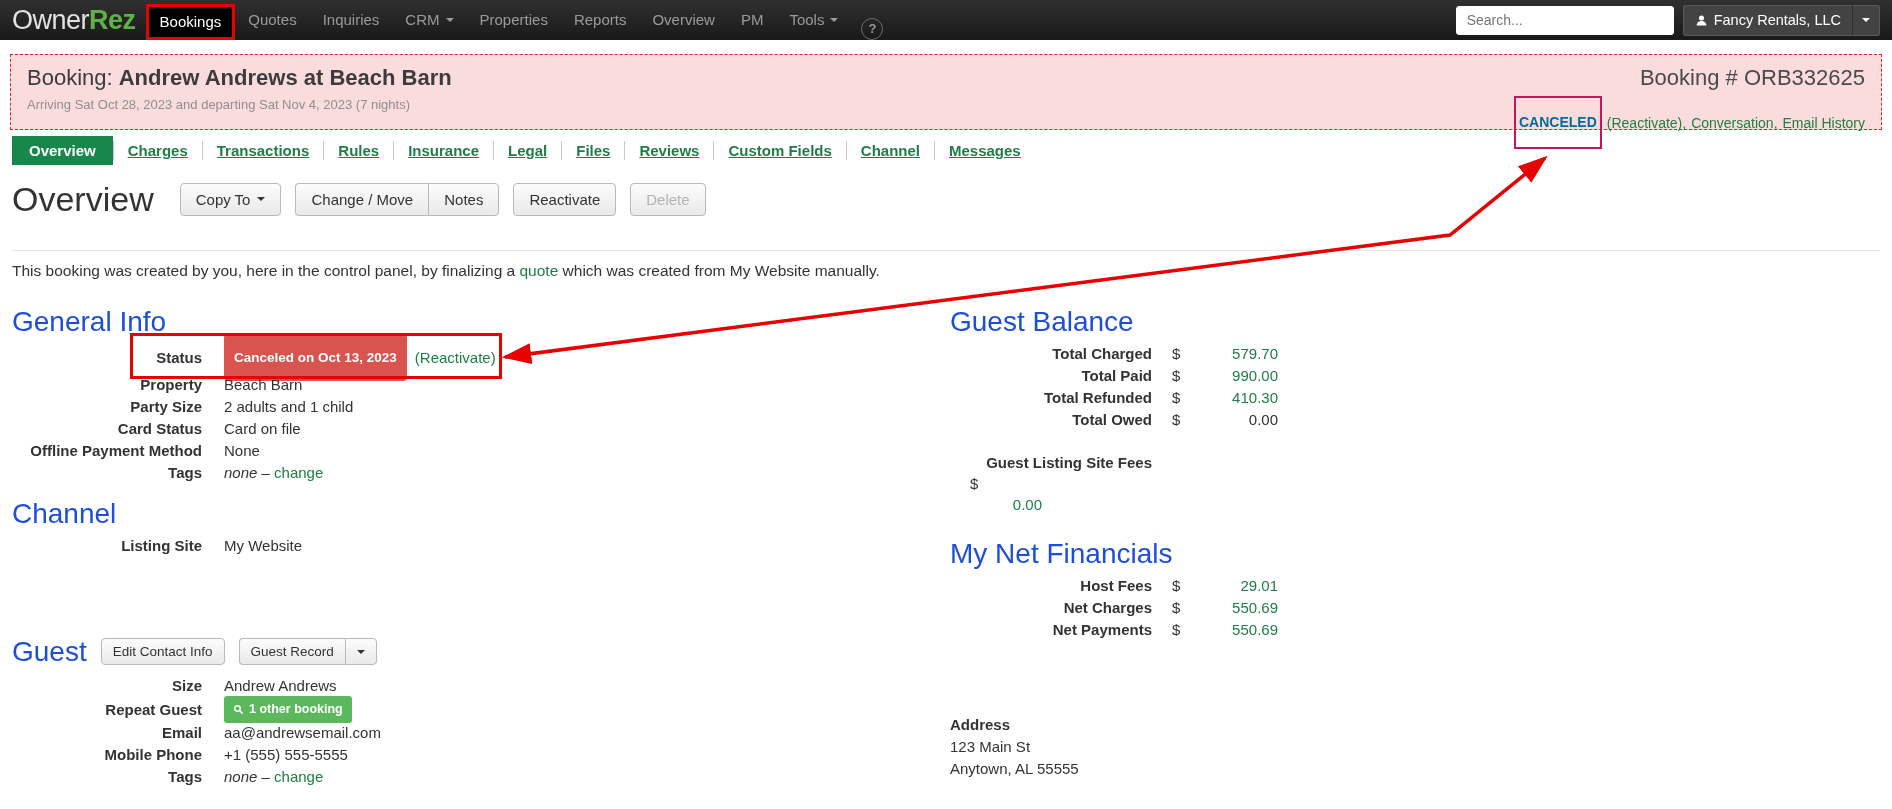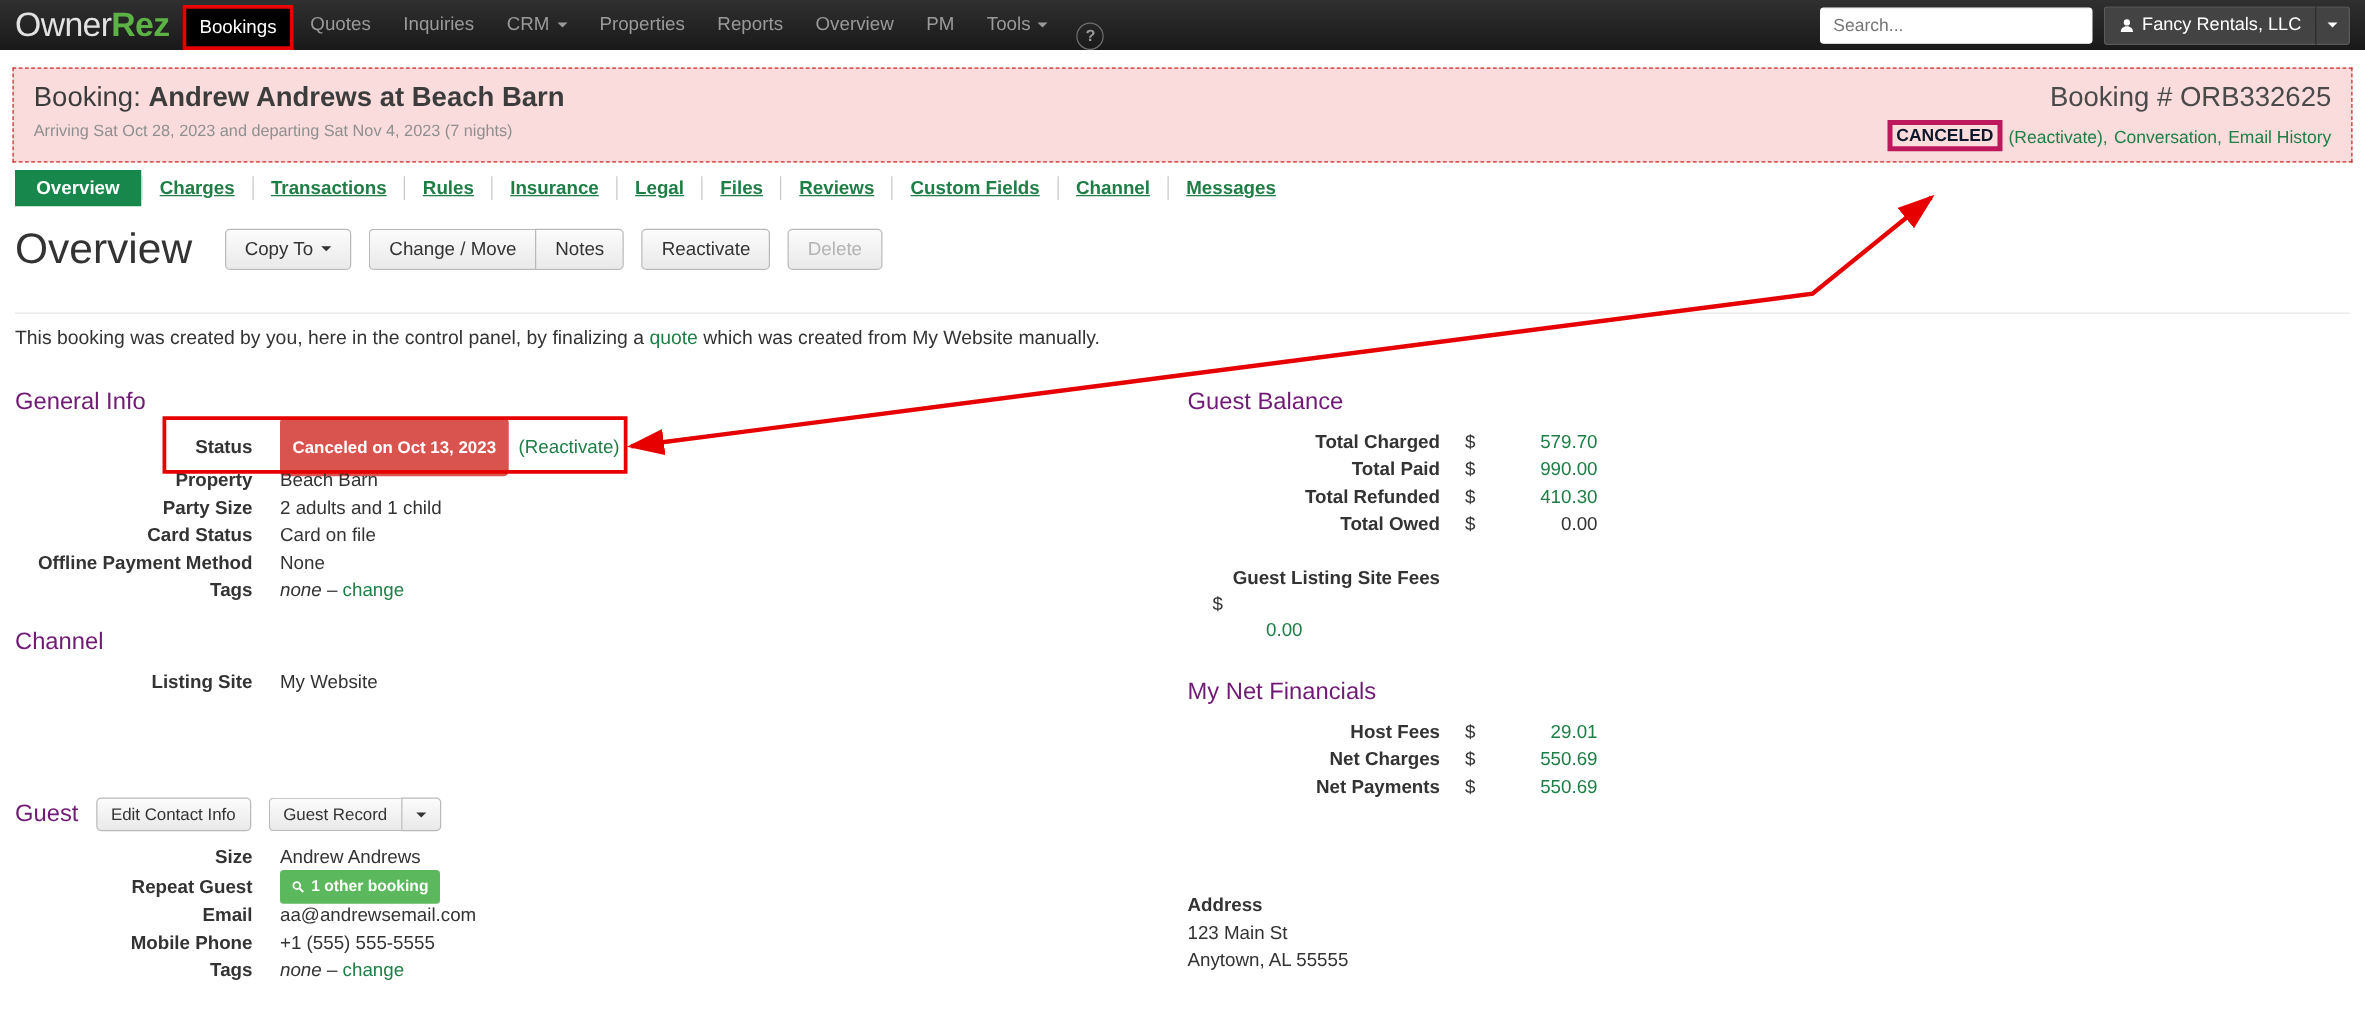--- a/index.html
+++ b/index.html
@@ -55,21 +55,21 @@
     background:#fbdcdc; border:1px dashed #cc2a2a; padding:9px 16px;
     display:flex; justify-content:space-between; z-index:1;
   }
   .banner-title { font-size:22px; color:#3c3c3c; line-height:28px; }
   .banner-title .bold { font-weight:700; }
   .banner-sub { font-size:13px; color:#8f8f8f; margin-top:5px; }
   .banner-right { text-align:right; }
   .booking-num { font-size:22px; color:#4a4a4a; line-height:28px; }
   .status-line { font-size:14px; margin-top:4px; display:flex; justify-content:flex-end; align-items:center; gap:5px; }
   .canceled-badge {
-    color:#0f172a; font-weight:700; border:4px solid #be185d; padding:0 3px; line-height:17px;
+    color:#0369a1; font-weight:700; border:2px solid #be185d; padding:16px 3px; line-height:17px;
   }
   .green-link { color:#1e7e45; cursor:pointer; text-decoration:none; }
 
   
   .tabs { position:absolute; top:136px; left:12px; display:flex; align-items:center; z-index:1; }
   .tab {
     font-size:15px; font-weight:700; color:#1e7e45; text-decoration:underline;
     padding:5px 14px; cursor:pointer; white-space:nowrap;
   }
   .tab.active { background:#18874b; color:#fff; text-decoration:none; padding:6px 17px; cursor:default; }
@@ -93,21 +93,21 @@
 
   .divider { position:absolute; top:250px; left:12px; right:12px; height:1px; background:#e7e7e7; }
 
   .desc { position:absolute; top:262px; left:12px; font-size:15.5px; color:#333; z-index:1; }
 
   
   .columns { position:absolute; top:311px; left:12px; right:12px; bottom:0; z-index:1; }
   .col-left { width:820px; }
   .col-right { position:absolute; left:938px; top:0; width:650px; }
 
-  h2.section-heading { font-size:19px; font-weight:400; color:#701a75; line-height:22px; margin-bottom:10px; }
+  h2.section-heading { font-size:28px; font-weight:400; color:#1d4ed8; line-height:22px; margin-bottom:10px; }
 
   .info-row { display:flex; font-size:15px; line-height:21px; margin-bottom:1px; align-items:baseline; }
   .info-label { width:190px; min-width:190px; text-align:right; font-weight:700; color:#333; }
   .info-value { margin-left:22px; color:#333; }
   .status-row { height:28px; margin-bottom:3px; align-items:center; display:flex; font-size:15px; }
   .status-badge {
     background:#d9534f; color:#fff; font-weight:700; font-size:13.5px;
     padding:16px 10px; border-radius:4px; margin-left:22px; white-space:nowrap;
   }
   .status-reactivate { margin-left:8px; font-size:15px; }

